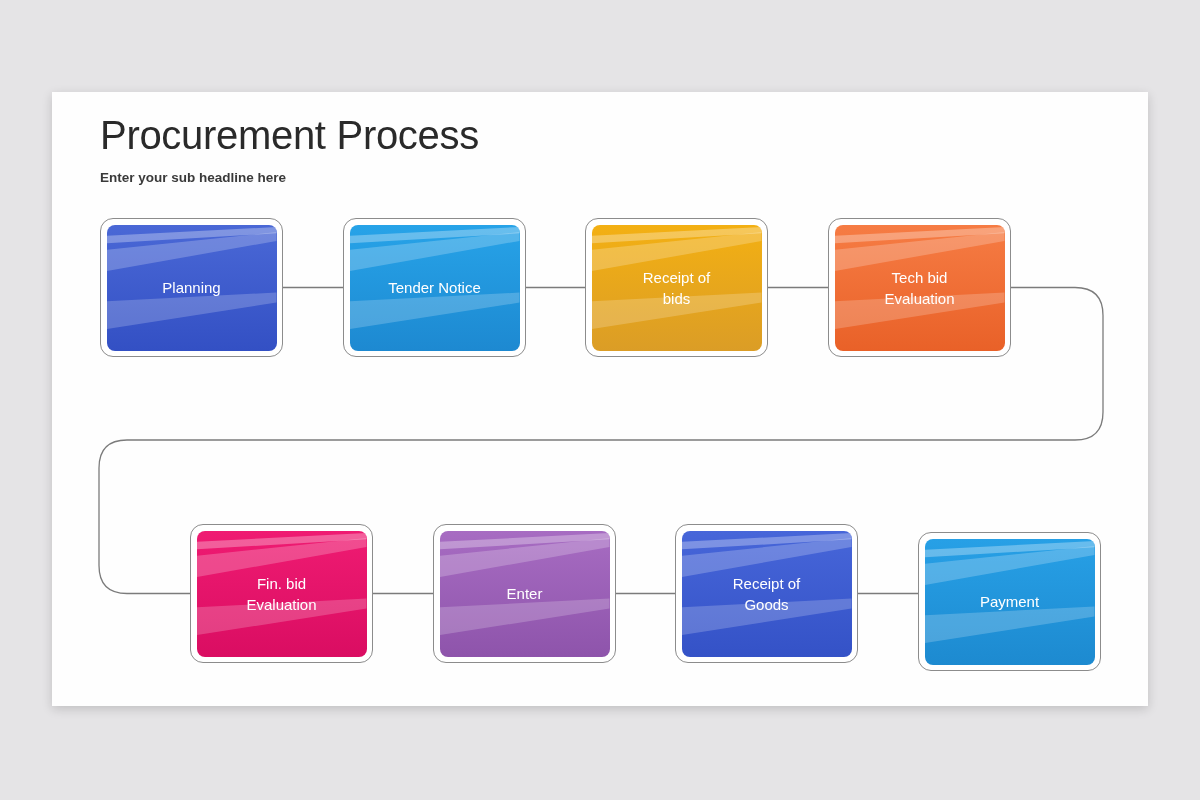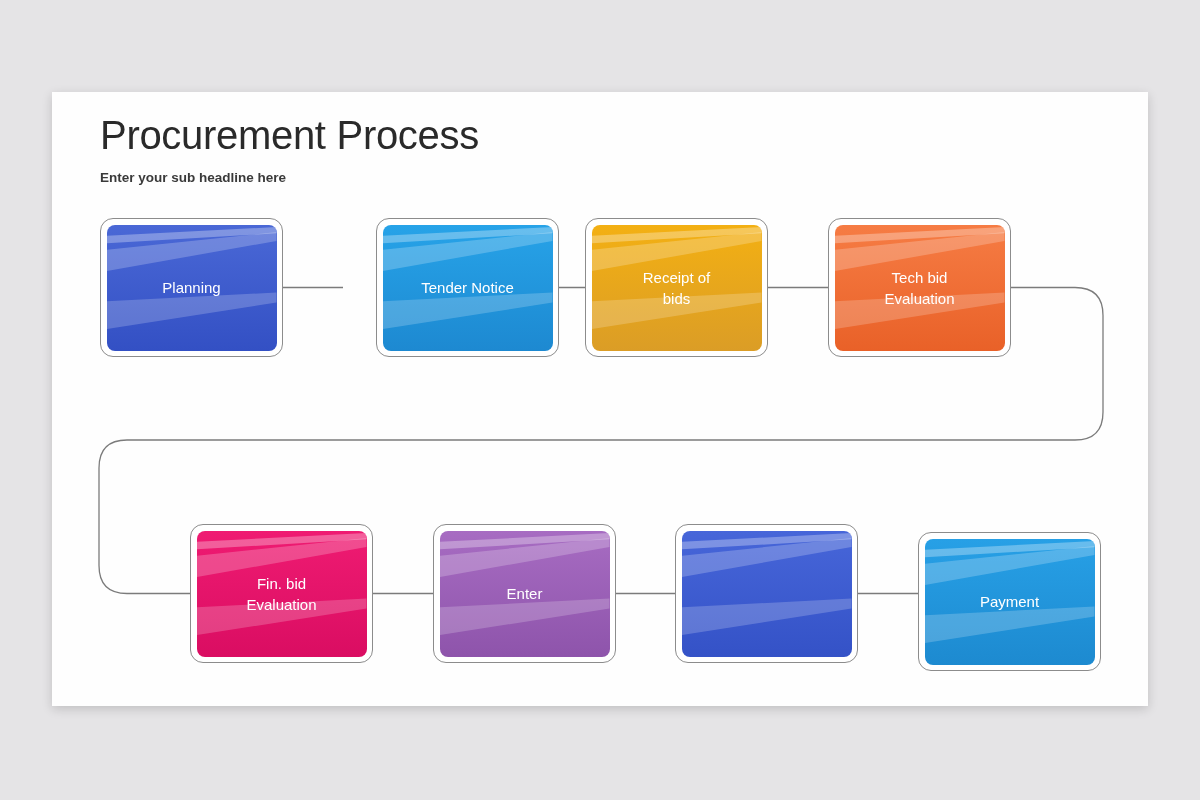--- a/index.html
+++ b/index.html
@@ -29,21 +29,21 @@
   .connectors path {
     fill:none; stroke-width:1.3px;
   }
   .step {
     position:absolute; width:183px; height:139px;
     background:#ffffff;
     border:1.5px solid #8c8c8c;
     border-radius:13px;
   }
   .r1 { top:126px; } .r2 { top:432px; }
-  .p1 { left:48px; }  .p2 { left:291px;margin-left:33px; } .p3 { left:533px; } .p4 { left:776px; }
+  .p1 { left:48px; }  .p2 { left:291px; } .p3 { left:533px; } .p4 { left:776px; }
   .p5 { left:138px; } .p6 { left:381px; } .p7 { left:623px; } .p8 { left:866px;margin-top:8px; }
   .panel {
     position:absolute; inset:5.5px; border-radius:8px; overflow:hidden;
     display:flex; align-items:center; justify-content:center;
     background:linear-gradient(180deg,#888,#666);
   }
   .panel::before {
     content:""; position:absolute; inset:0;
     background:rgba(255,255,255,.30);
     clip-path:polygon(0 9%, 100% 2%, 100% 7%, 0 15%);
@@ -120,20 +120,21 @@
   <div class="step r2 p6" style="border-color: rgb(140, 140, 140);">
     <div class="panel" style="background: linear-gradient(rgb(167, 108, 194), rgb(142, 84, 171));">
       <div class="ribbon"></div>
       <span class="step-label">Enter</span>
     </div>
   </div>
 
   <div class="step r2 p7" style="border-color: rgb(140, 140, 140);">
     <div class="panel" style="background: linear-gradient(rgb(71, 102, 217), rgb(52, 82, 199));">
       <div class="ribbon"></div>
+      <span class="step-label">Receipt of Goods</span>
     </div>
   </div>
 
   <div class="step r2 p8" style="border-color: rgb(140, 140, 140);">
     <div class="panel" style="background: linear-gradient(rgb(39, 160, 230), rgb(29, 138, 208));">
       <div class="ribbon"></div>
       <span class="step-label">Payment</span>
     </div>
   </div>
 

